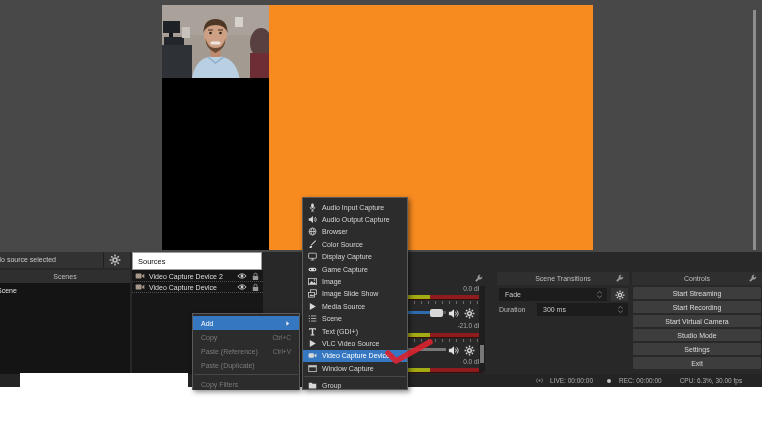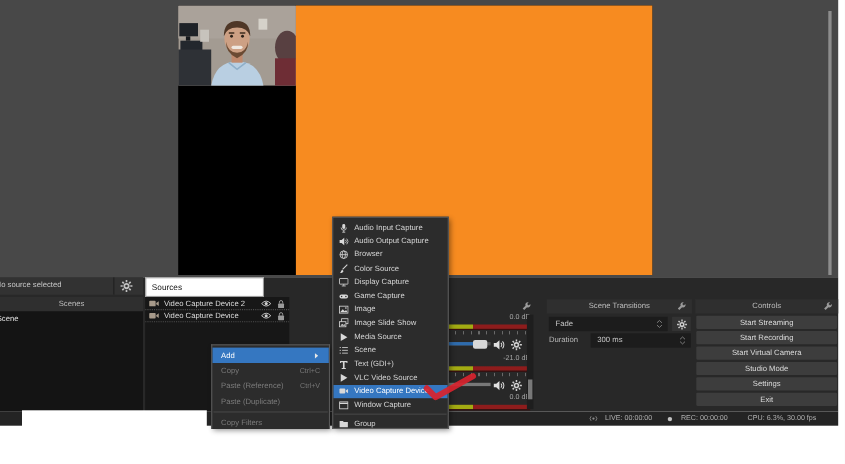--- a/index.html
+++ b/index.html
@@ -68,21 +68,21 @@
       <span class="abs" style="left:-4px;top:4px;font-size:7px;color:#c9c9c9;white-space:nowrap">No source selected</span>
       <div class="abs" style="left:103px;top:0;width:1px;height:16px;background:#1f1f1f"></div>
       <span class="abs ic" style="left:109px;top:2px;width:12px;height:12px;color:#c0c0c0">
           <svg viewBox="0 0 12 12">
             <circle cx="6" cy="6" r="2" fill="none" stroke="currentColor" stroke-width="1.6"></circle>
             <path d="M6 .6v2M6 9.4v2M.6 6h2M9.4 6h2M2.2 2.2l1.4 1.4M8.4 8.4l1.4 1.4M2.2 9.8l1.4-1.4M8.4 3.6l1.4-1.4" stroke="currentColor" stroke-width="1.5"></path>
           </svg>
         </span>
     </div>
 
-    <div class="abs" style="left:132px;top:0;width:108px;height:18px;background:#fff;border:1px solid #9c9c9c">
+    <div class="abs" style="left:132px;top:0;width:130px;height:18px;background:#fff;border:1px solid #9c9c9c">
       <span style="position:absolute;left:5px;top:4px;font-size:7.5px;color:#111">Sources</span>
     </div>
 
     <div class="abs hdr" style="left:0;top:18px;width:130px;height:13px">
       <span>Scenes</span>
     </div>
     <div class="abs" style="left:0;top:31px;width:130px;height:91px;background:#141414;overflow:hidden">
       <span class="abs" style="left:-3px;top:4px;font-size:7px;color:#e0e0e0;white-space:nowrap">Scene</span>
     </div>
 

